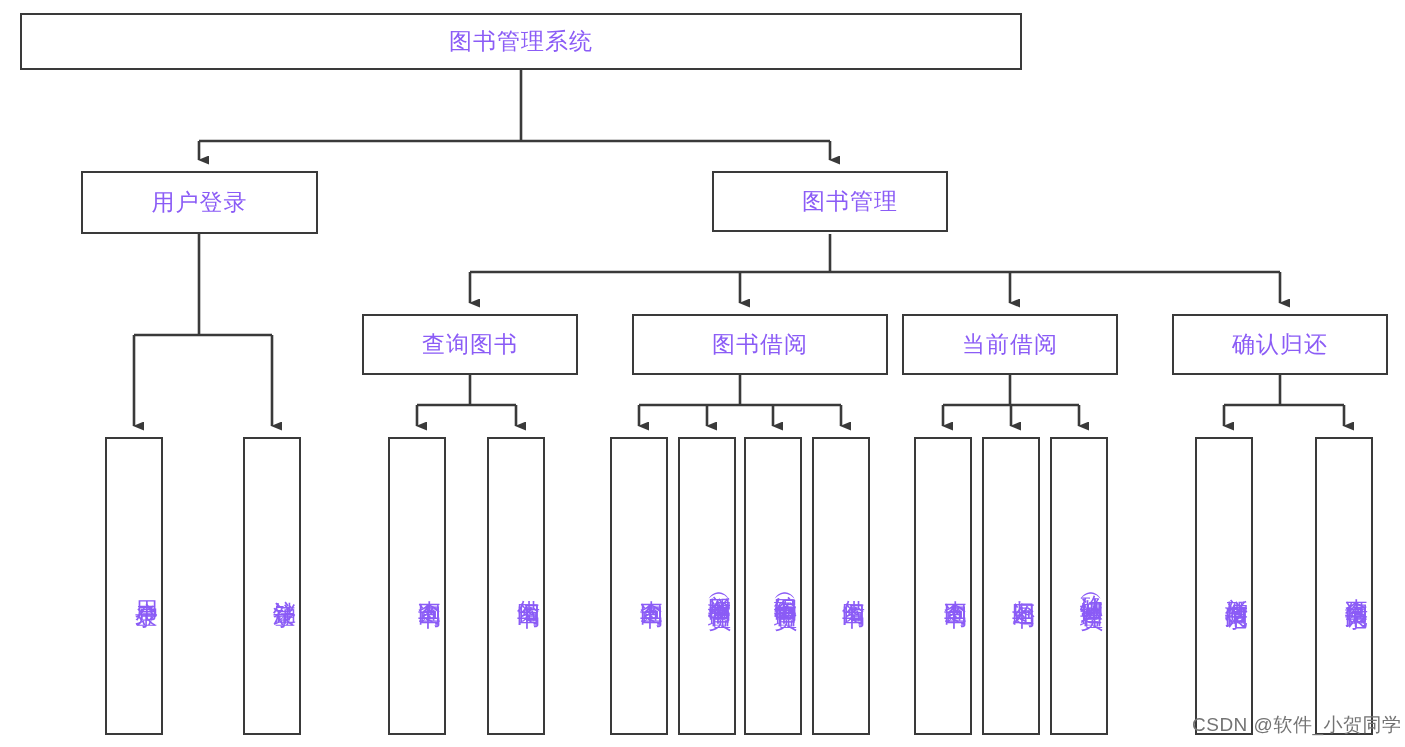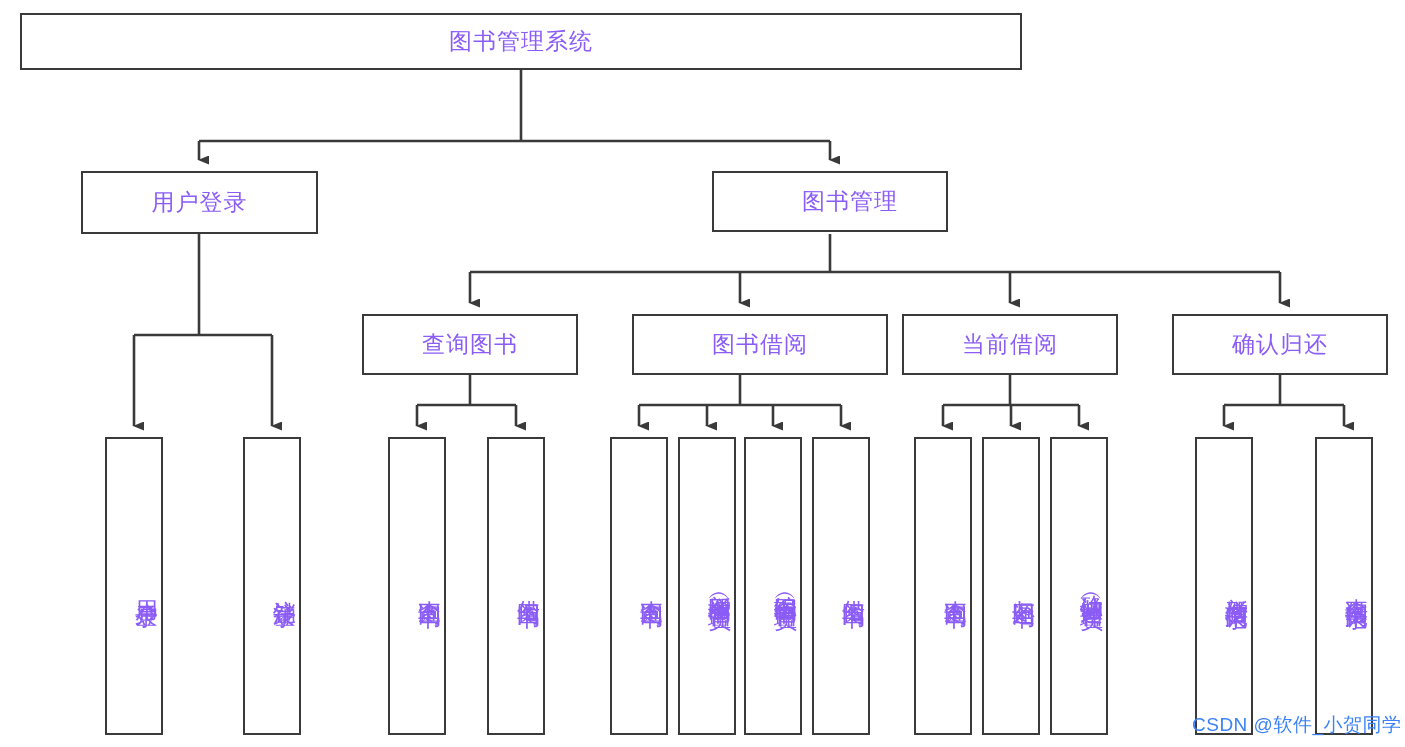--- a/index.html
+++ b/index.html
@@ -56,21 +56,21 @@
   .node.vertical .vlabel {
     writing-mode: vertical-rl;
     text-orientation: upright;
     white-space: nowrap;
   }
   .watermark {
     position: absolute;
     left: 1192px;
     top: 712px;
     font-size: 19px;
-    color: #3b82f6;
+    color: #737373;
     letter-spacing: 0.5px;
     z-index: 5;
     white-space: nowrap;
   }
 </style>
 </head>
 <body>
 
 <div id="diagram-root">
 

